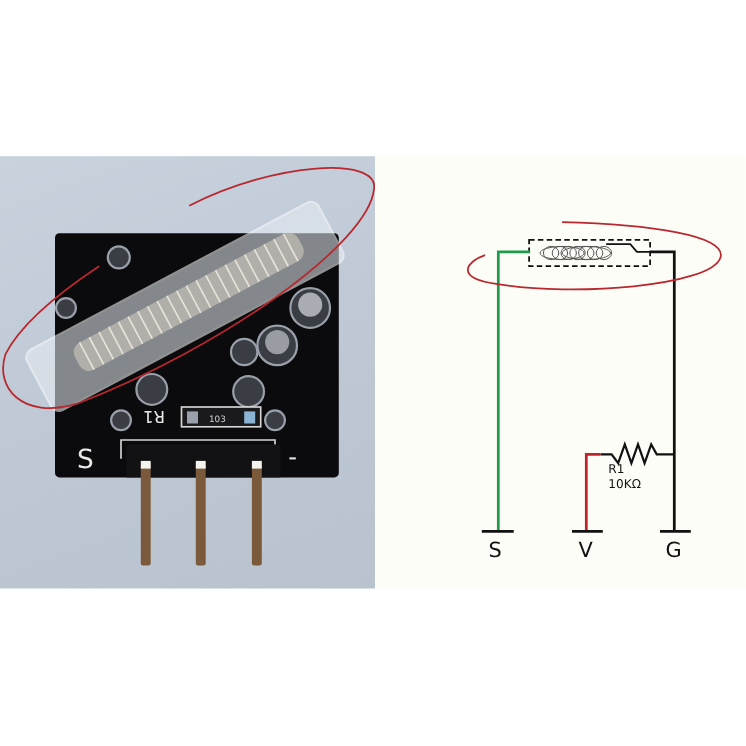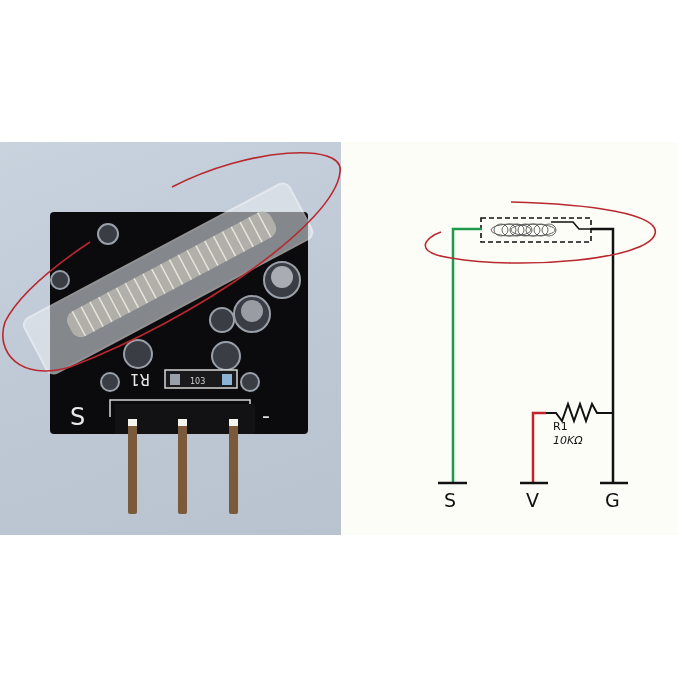--- a/index.html
+++ b/index.html
@@ -116,17 +116,17 @@
 
     <g stroke="#111" stroke-width="2.5">
       <line x1="97" y1="341" x2="126" y2="341"></line>
       <line x1="179" y1="341" x2="207" y2="341"></line>
       <line x1="259" y1="341" x2="287" y2="341"></line>
     </g>
 
     <path d="M170 60 C 250 62, 320 72, 314 92 C 306 118, 180 128, 110 116 C 70 110, 85 95, 100 90" fill="none" stroke="#b8282e" stroke-width="1.6"></path>
   </svg>
   <div class="lbl" style="left:212px;top:278px;font-size:11px;">R1</div>
-  <div class="lbl" style="left:212px;top:292px;font-size:11px;font-style:italic;">10KΩ</div>
+  <div class="lbl" style="left:212px;top:292px;font-size:11px;">10KΩ</div>
   <div class="lbl" style="left:103px;top:347px;font-size:19px;">S</div>
   <div class="lbl" style="left:185px;top:347px;font-size:19px;">V</div>
   <div class="lbl" style="left:264px;top:347px;font-size:19px;">G</div>
 </div>
 
 </body></html>

